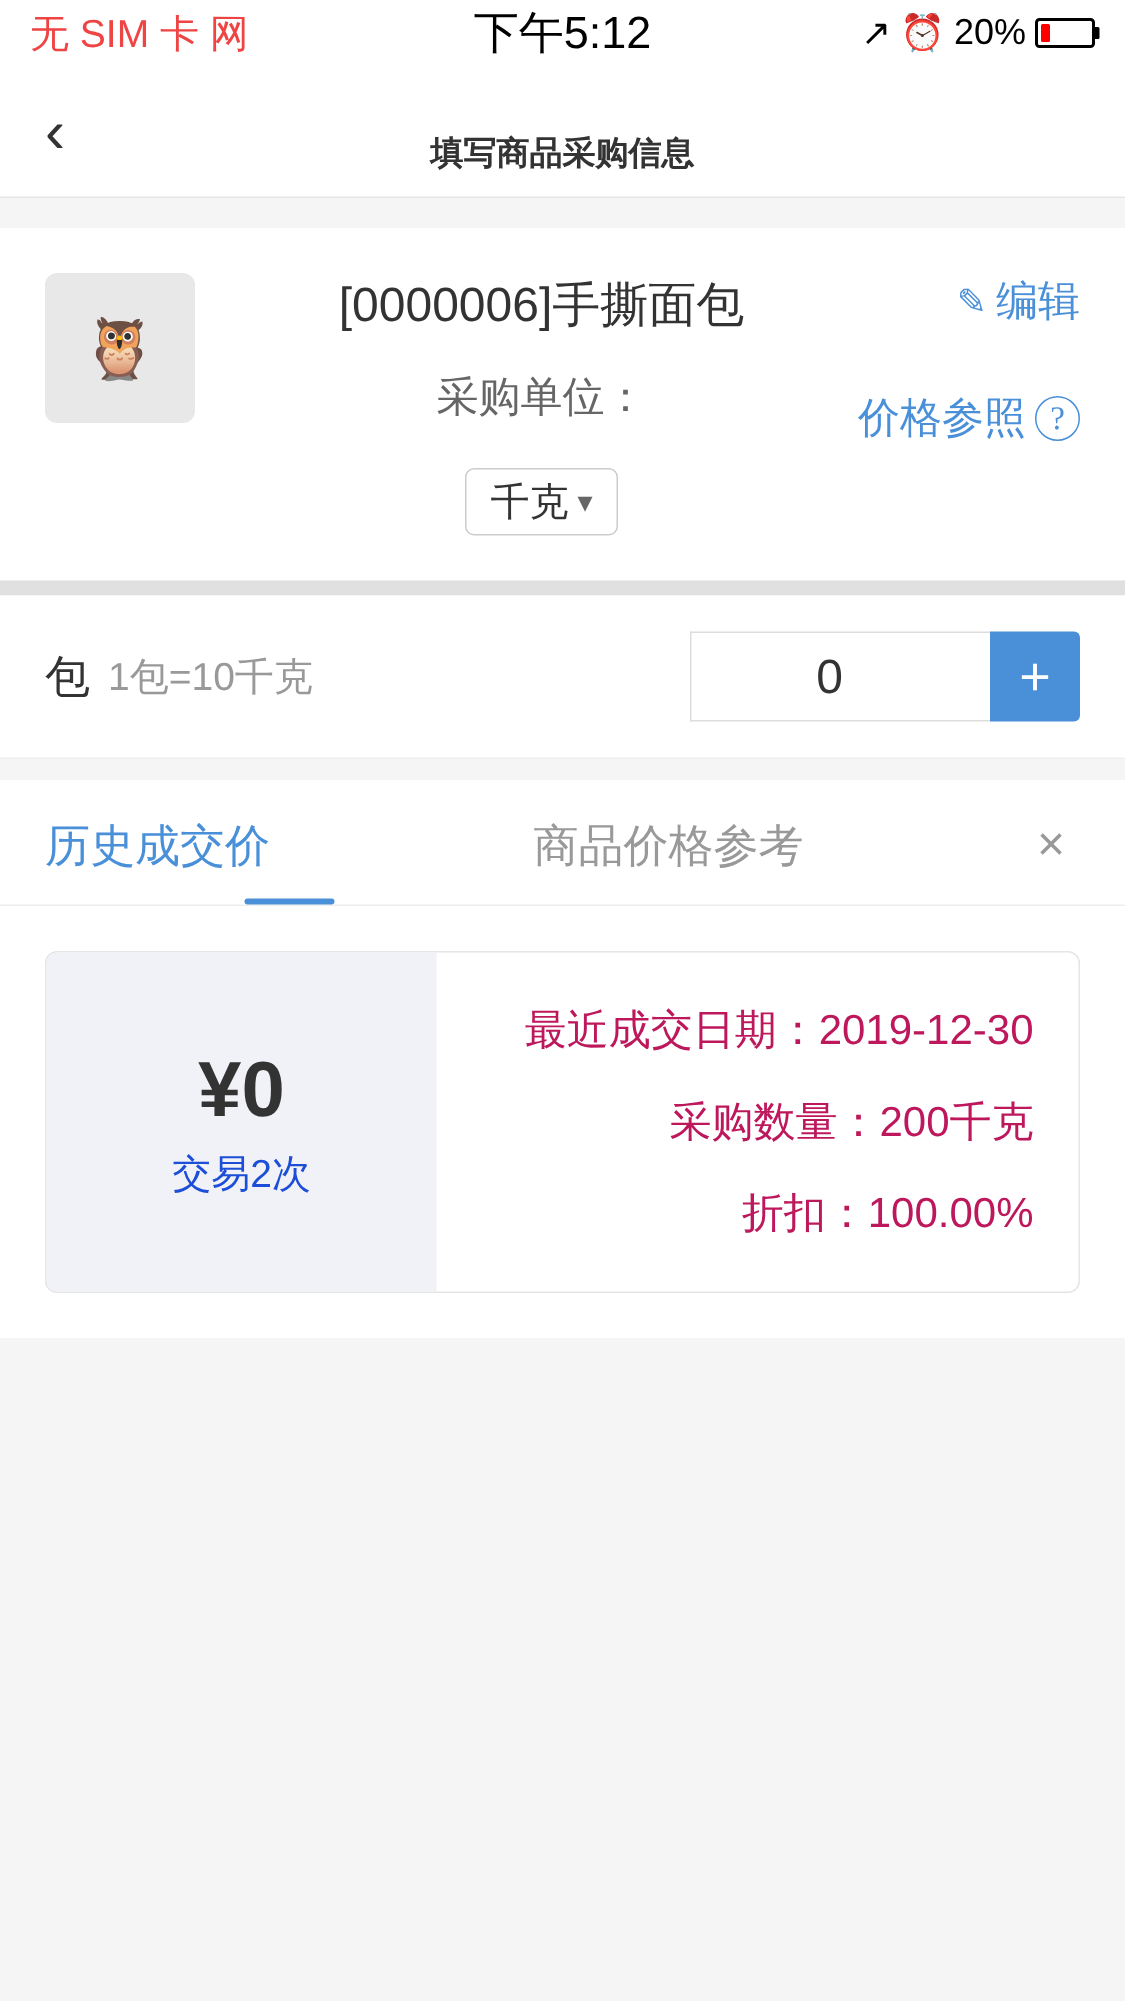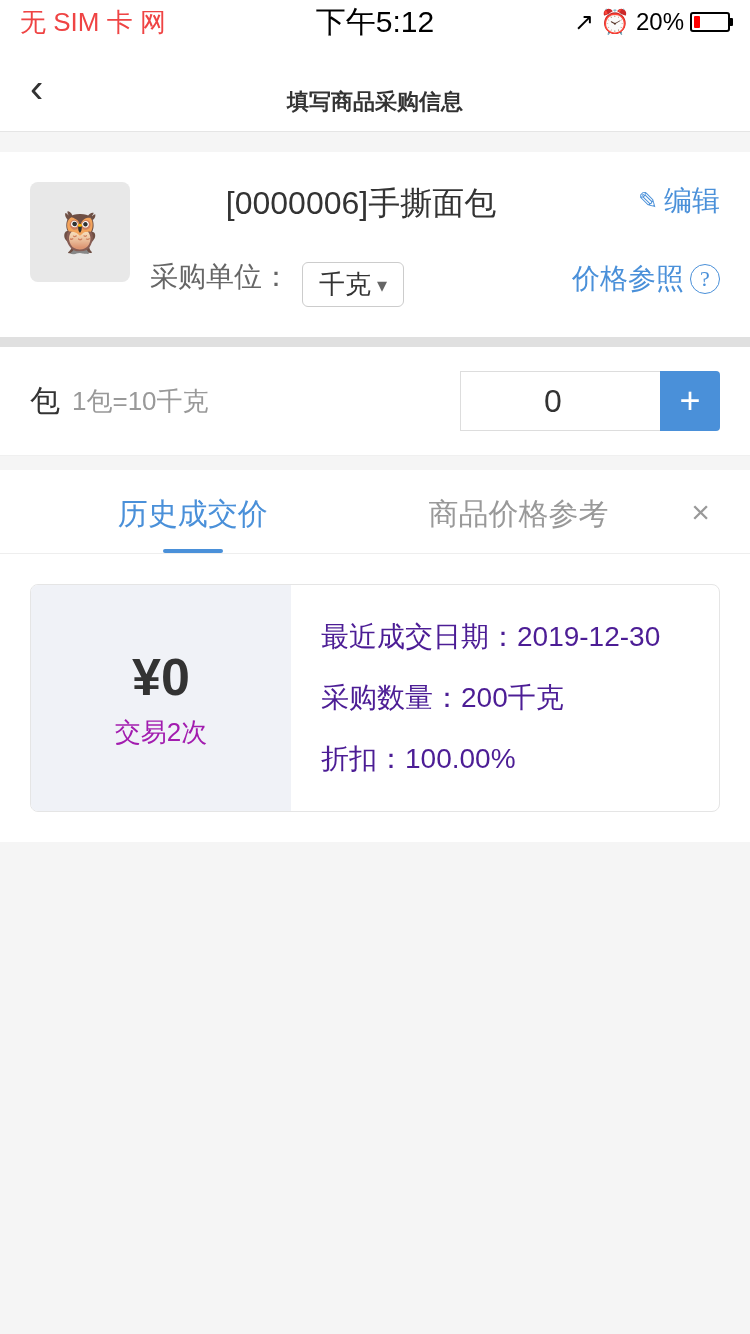--- a/index.html
+++ b/index.html
@@ -140,20 +140,21 @@
       color: #333;
       font-weight: 500;
       margin-bottom: 20px;
     }
     .purchase-unit-row {
       display: flex;
       align-items: center;
       font-size: 28px;
       color: #666;
       gap: 12px;
+      flex-direction: column;
     }
     .unit-select {
       border: 1px solid #ccc;
       border-radius: 6px;
       padding: 4px 16px;
       font-size: 26px;
       color: #333;
       display: flex;
       align-items: center;
       gap: 6px;
@@ -262,21 +263,21 @@
     }
     .tabs-header {
       display: flex;
       align-items: center;
       border-bottom: 1px solid #eee;
       padding: 0 30px;
       position: relative;
     }
     .tab-item {
       flex: 1;
-      text-align: center;
+      text-align: left;
       padding: 24px 0 18px;
       font-size: 30px;
       color: #999;
       position: relative;
       cursor: pointer;
     }
     .tab-item.active {
       color: #4a90d9;
     }
     .tab-item.active::after {
@@ -318,35 +319,36 @@
       padding: 30px 20px;
       flex-shrink: 0;
     }
     .transaction-price {
       font-size: 52px;
       color: #333;
       font-weight: 600;
     }
     .transaction-count {
       font-size: 26px;
-      color: #a21caf;
+      color: #1d4ed8;
       margin-top: 8px;
     }
     .transaction-right {
       flex: 1;
       padding: 30px 30px;
       display: flex;
       flex-direction: column;
       justify-content: center;
       gap: 16px;
     }
     .transaction-detail {
       font-size: 28px;
-      color: #4c1d95;
+      color: #be185d;
       line-height: 1.6;
+      text-align: right;
     }
   </style>
 </head>
 <body>
 
 <div class="status-bar">
   <span class="status-left">无 SIM 卡 网</span>
   <span class="status-center">下午5:12</span>
   <div class="status-right">
     <span>↗</span>

